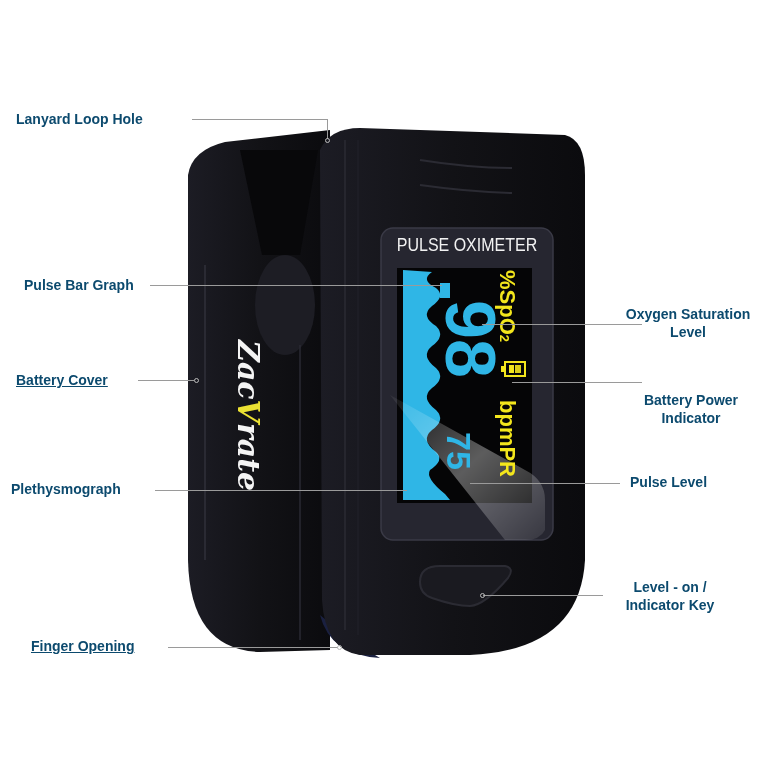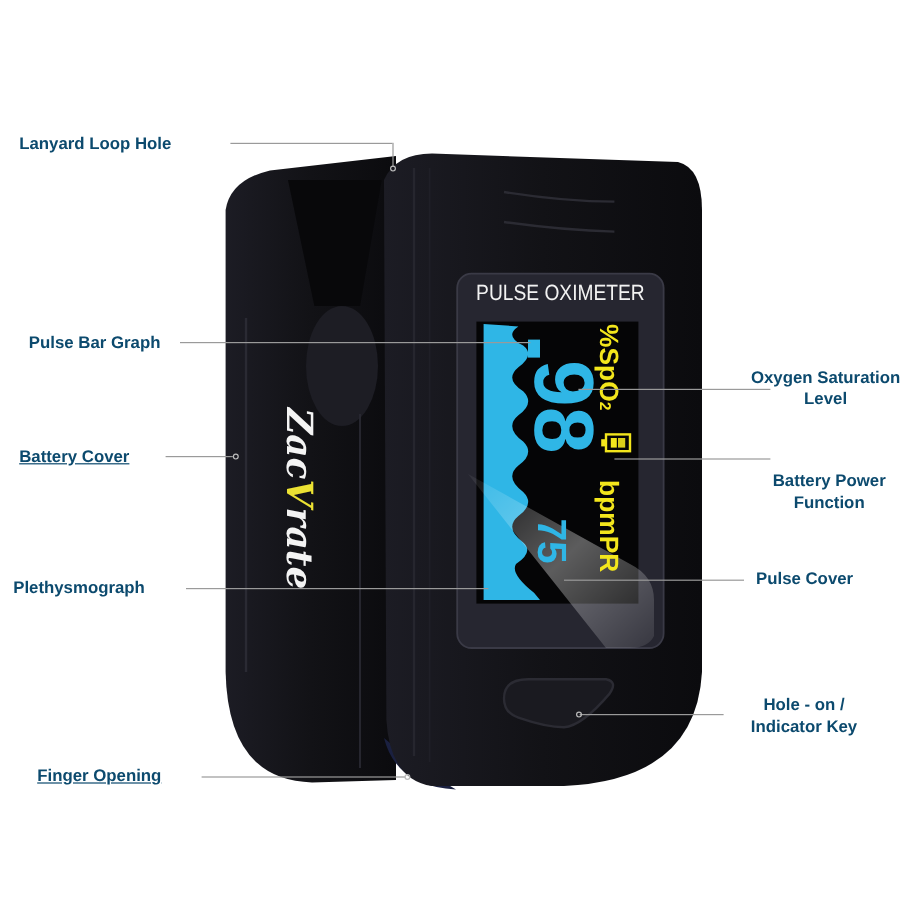--- a/index.html
+++ b/index.html
@@ -109,25 +109,25 @@
 <div class="dot" style="left:337px;top:645px;"></div>
 
 <div class="label right" style="left:604px;top:305px;width:168px;">
   <div>Oxygen Saturation</div>
   <div>Level</div>
 </div>
 <div class="line" style="left:482px;top:324px;width:160px;"></div>
 
 <div class="label right" style="left:626px;top:363px;width:130px;margin-top:28px;">
   <div>Battery Power</div>
-  <div>Function</div>
+  <div>Indicator</div>
 </div>
 <div class="line" style="left:512px;top:382px;width:130px;"></div>
 
-<div class="label" style="left:630px;top:473px;">Pulse Cover</div>
+<div class="label" style="left:630px;top:473px;">Pulse Level</div>
 <div class="line" style="left:470px;top:483px;width:150px;"></div>
 
 <div class="label right" style="left:608px;top:578px;width:124px;">
-  <div>Hole - on /</div>
+  <div>Level - on /</div>
   <div>Indicator Key</div>
 </div>
 <div class="line" style="left:483px;top:595px;width:120px;"></div>
 <div class="dot" style="left:480px;top:593px;"></div>
 
 </body></html>

